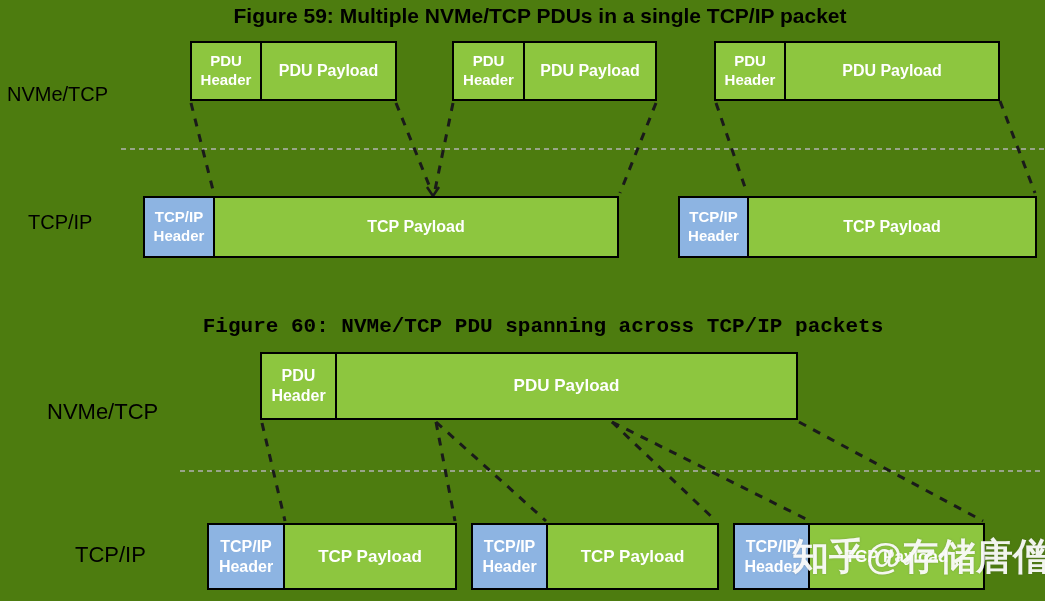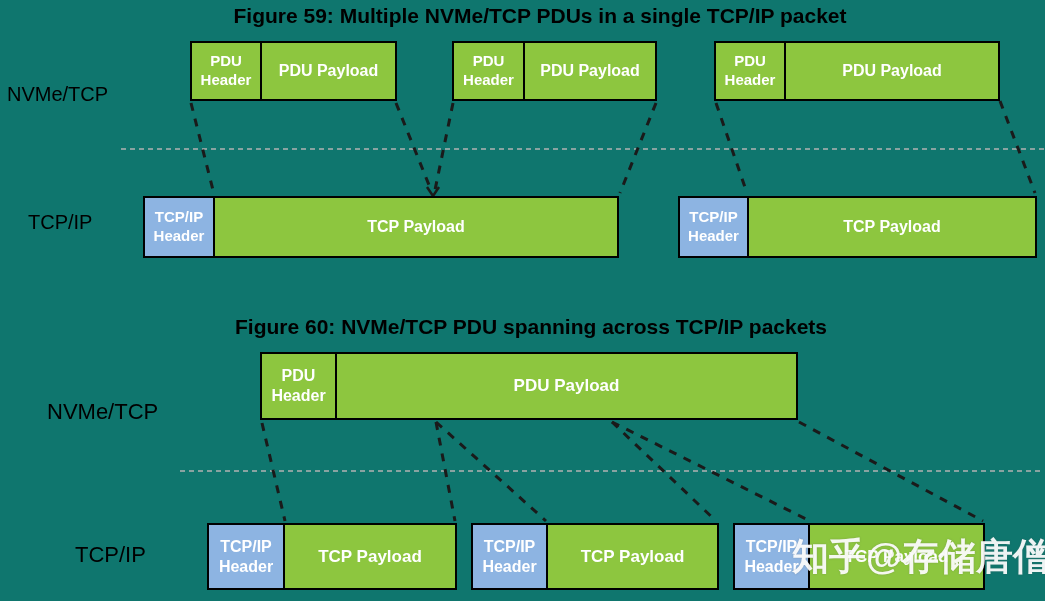--- a/index.html
+++ b/index.html
@@ -1,17 +1,17 @@
 <!DOCTYPE html>
 <html><head>
 <meta charset="utf-8">
 <style>
   html,body{margin:0;padding:0;background:#ffffff;}
   .canvas{
-    position:relative;width:1045px;height:601px;background:#0f766e;overflow:hidden;
+    position:relative;width:1045px;height:601px;background:#4d7c0f;overflow:hidden;
     font-family:"Liberation Sans","DejaVu Sans",sans-serif;
   }
   .fig-title{
     position:absolute;text-align:center;font-weight:bold;font-size:21px;color:#000;
     letter-spacing:0px;white-space:nowrap;
   }
   .layer-label{
     position:absolute;font-weight:normal;color:#000;white-space:nowrap;
   }
   .box{
@@ -86,21 +86,21 @@
 
   <div class="box blue hdr" style="left:143px;top:196px;width:72px;height:62px;">TCP/IP
 Header</div>
   <div class="box green pay" style="left:213px;top:196px;width:406px;height:62px;">TCP Payload</div>
 
   <div class="box blue hdr" style="left:678px;top:196px;width:71px;height:62px;">TCP/IP
 Header</div>
   <div class="box green pay" style="left:747px;top:196px;width:290px;height:62px;">TCP Payload</div>
 
   <div class="f60">
-    <div class="fig-title" style="left:186px;top:315px;width:690px;">Figure 60: NVMe/TCP PDU spanning across TCP/IP packets</div>
+    <div class="fig-title" style="left:198px;top:315px;width:690px;font-family:Liberation Mono, monospace;">Figure 60: NVMe/TCP PDU spanning across TCP/IP packets</div>
 
     <div class="layer-label" style="left:47px;top:399px;font-size:22px;">NVMe/TCP</div>
     <div class="layer-label" style="left:75px;top:542px;font-size:22px;">TCP/IP</div>
 
     <div class="box green hdr" style="left:260px;top:352px;width:77px;height:68px;">PDU
 Header</div>
     <div class="box green pay" style="left:335px;top:352px;width:463px;height:68px;">PDU Payload</div>
 
     <div class="box blue hdr" style="left:207px;top:523px;width:78px;height:67px;">TCP/IP
 Header</div>

